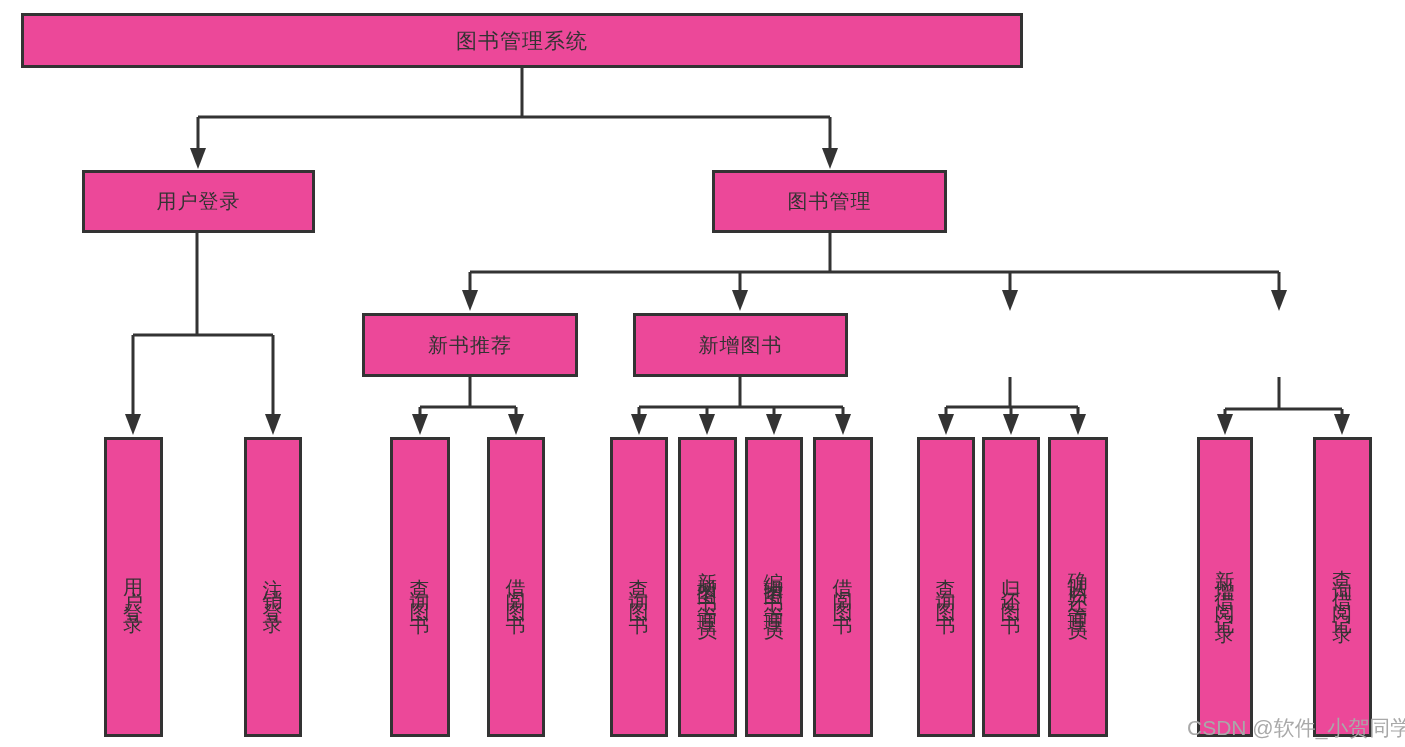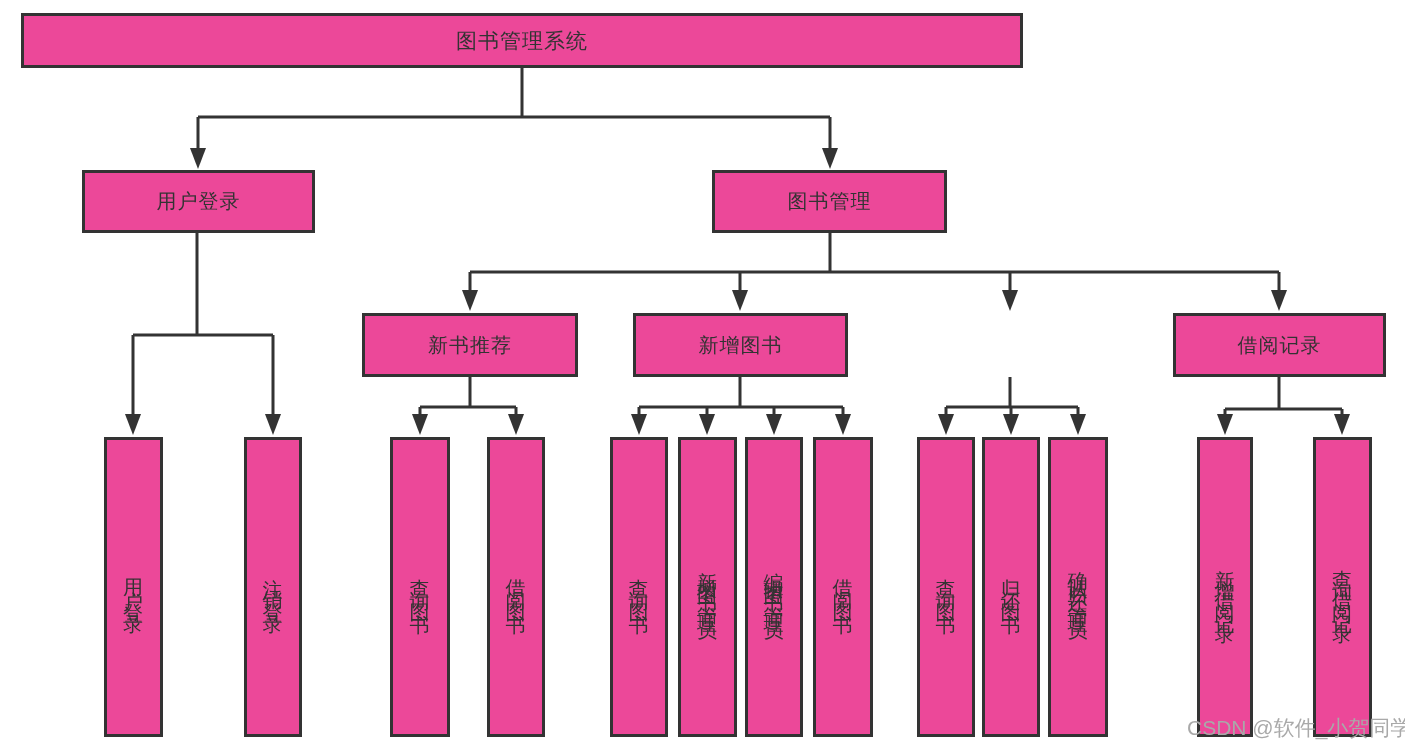--- a/index.html
+++ b/index.html
@@ -80,23 +80,20 @@
   <div class="node h" style="left:362px;top:313px;width:216px;height:64px">
     <span class="lbl">新书推荐</span>
   </div>
 
   <div class="node h" style="left:712px;top:170px;width:235px;height:63px">
     <span class="lbl">图书管理</span>
   </div>
   <div class="node h" style="left:633px;top:313px;width:215px;height:64px">
     <span class="lbl">新增图书</span>
   </div>
-  <div class="node h" style="left:1173px;top:313px;width:213px;height:64px">
-    <span class="lbl">借阅记录</span>
-  </div>
 
   <div class="node leaf" style="left:104px;top:437px;width:59px;height:300px">
     <span class="lbl">用户登录</span>
   </div>
   <div class="node leaf" style="left:244px;top:437px;width:58px;height:300px">
     <span class="lbl">注销登录</span>
   </div>
 
   <div class="node leaf" style="left:390px;top:437px;width:60px;height:300px">
     <span class="lbl">查询图书</span>

